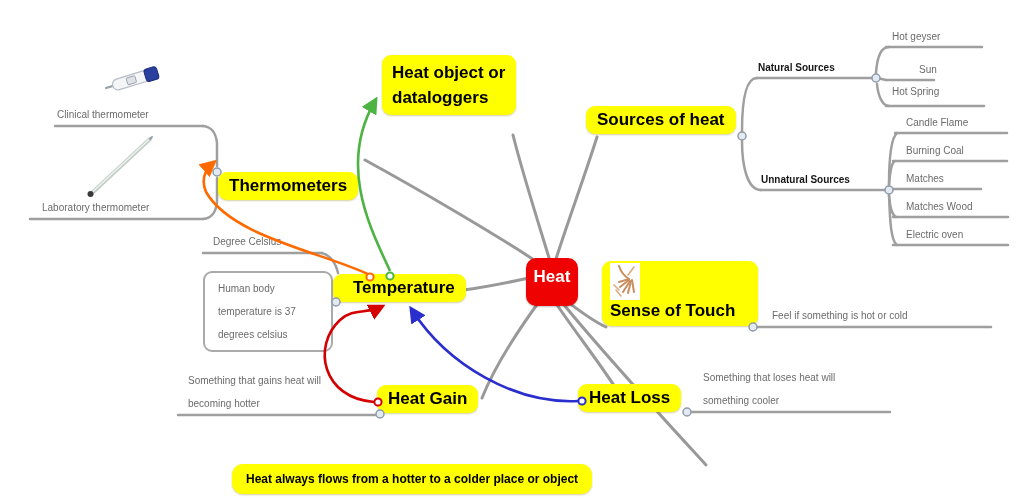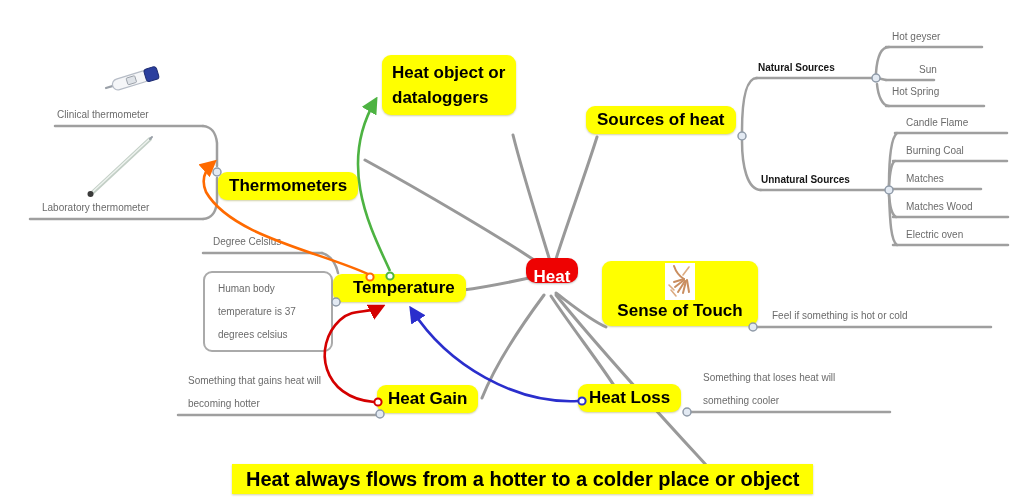--- a/index.html
+++ b/index.html
@@ -24,31 +24,31 @@
     white-space:nowrap;
     box-shadow:0 1px 2px rgba(120,120,0,.35);
     z-index:5;
   }
   #topic-heat-sensors{left:382px;top:55px;width:114px;white-space:normal;line-height:25px;padding:5px 10px;}
   #topic-sources{left:586px;top:106px;}
   #topic-thermometers{left:218px;top:132px;margin-top:40px;}
   #topic-temperature{left:333px;top:274px;padding-left:20px;}
   #topic-sense{
     left:602px;top:261px;width:140px;
-    display:flex;flex-direction:column;align-items:center;
+    display:flex;flex-direction:column;align-items:flex-start;
     padding:2px 8px 4px 8px;
   }
   #topic-sense .hand-img{width:30px;height:37px;background:#fff;margin-bottom:0px;}
   #topic-heat-gain{left:377px;top:385px;text-align:right;}
   #topic-heat-loss{left:578px;top:384px;}
-  #topic-flow{left:232px;top:464px;font-size:20px;padding:4px 14px;border-radius:0;}
+  #topic-flow{left:232px;top:464px;font-size:12px;padding:4px 14px;border-radius:11px;}
 
   
   .root-node{
-    position:absolute;left:526px;top:258px;width:52px;height:25px;
+    position:absolute;left:526px;top:258px;width:52px;height:48px;
     background:#ee0202;color:#fff;font-weight:bold;font-size:17px;
     border-radius:10px;text-align:center;line-height:38px;z-index:6;
     box-shadow:0 1px 2px rgba(0,0,0,.25);
   }
 
   
   .leaf{
     position:absolute;
     color:#6b6b6b;
     font-size:10px;

